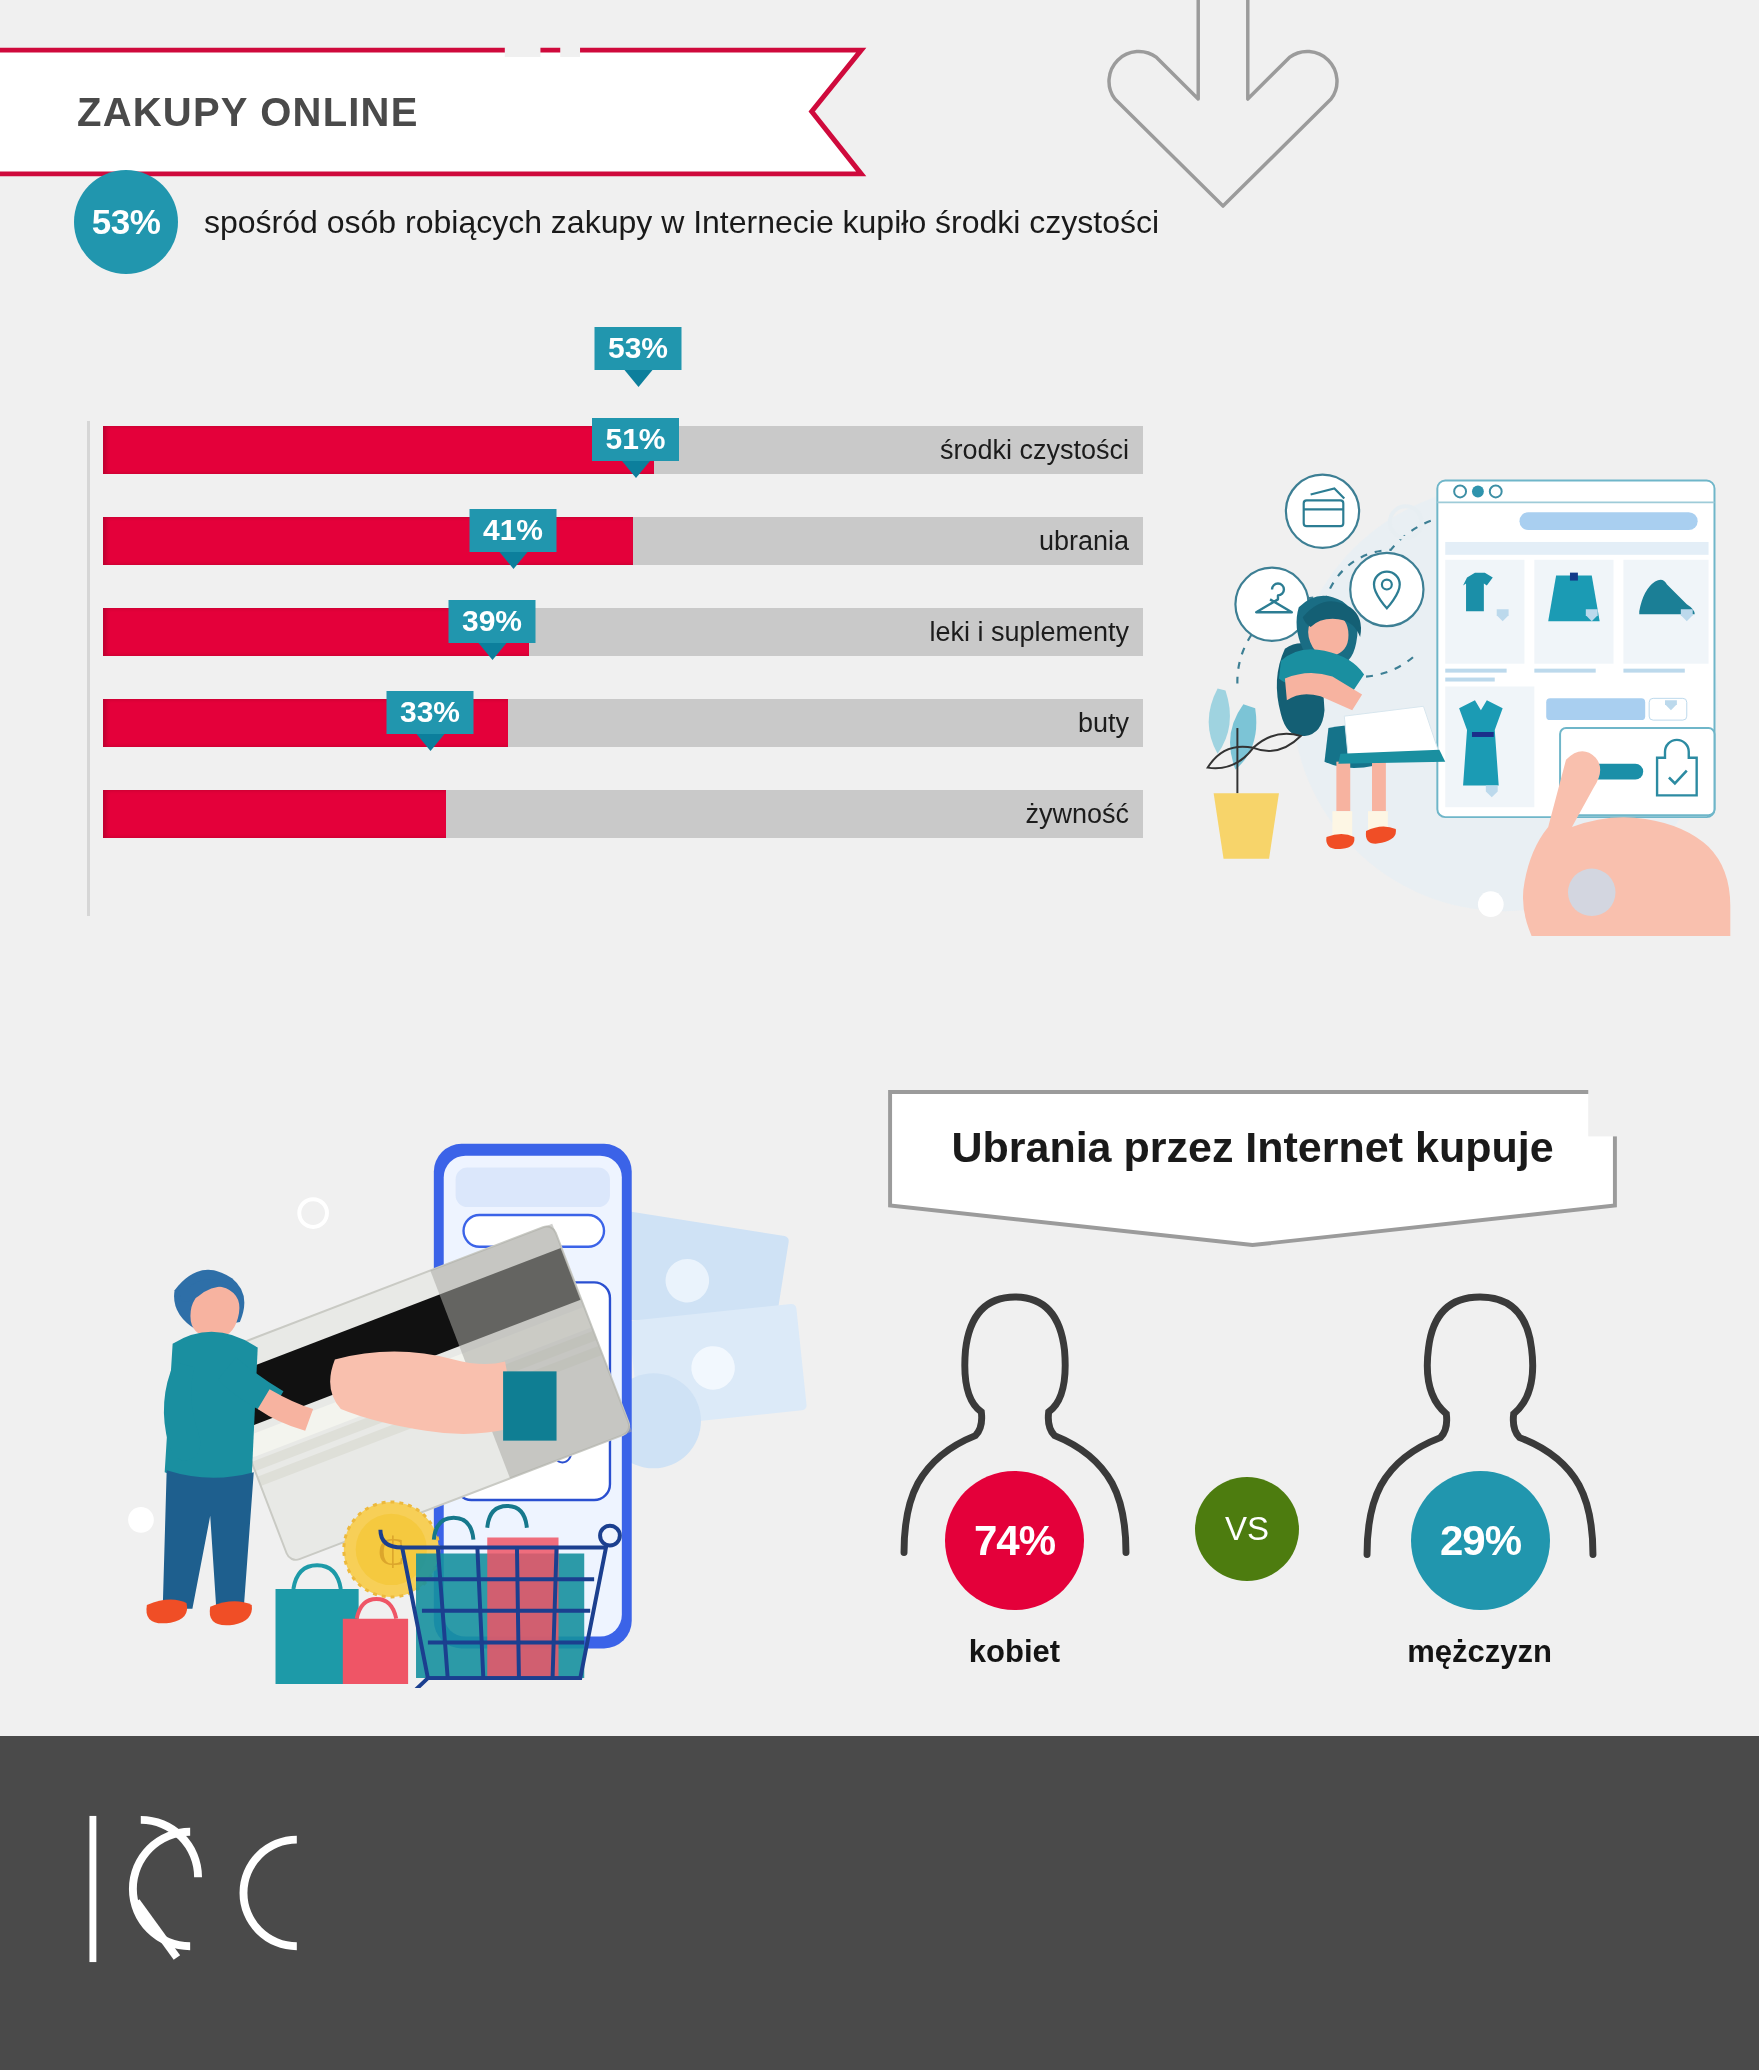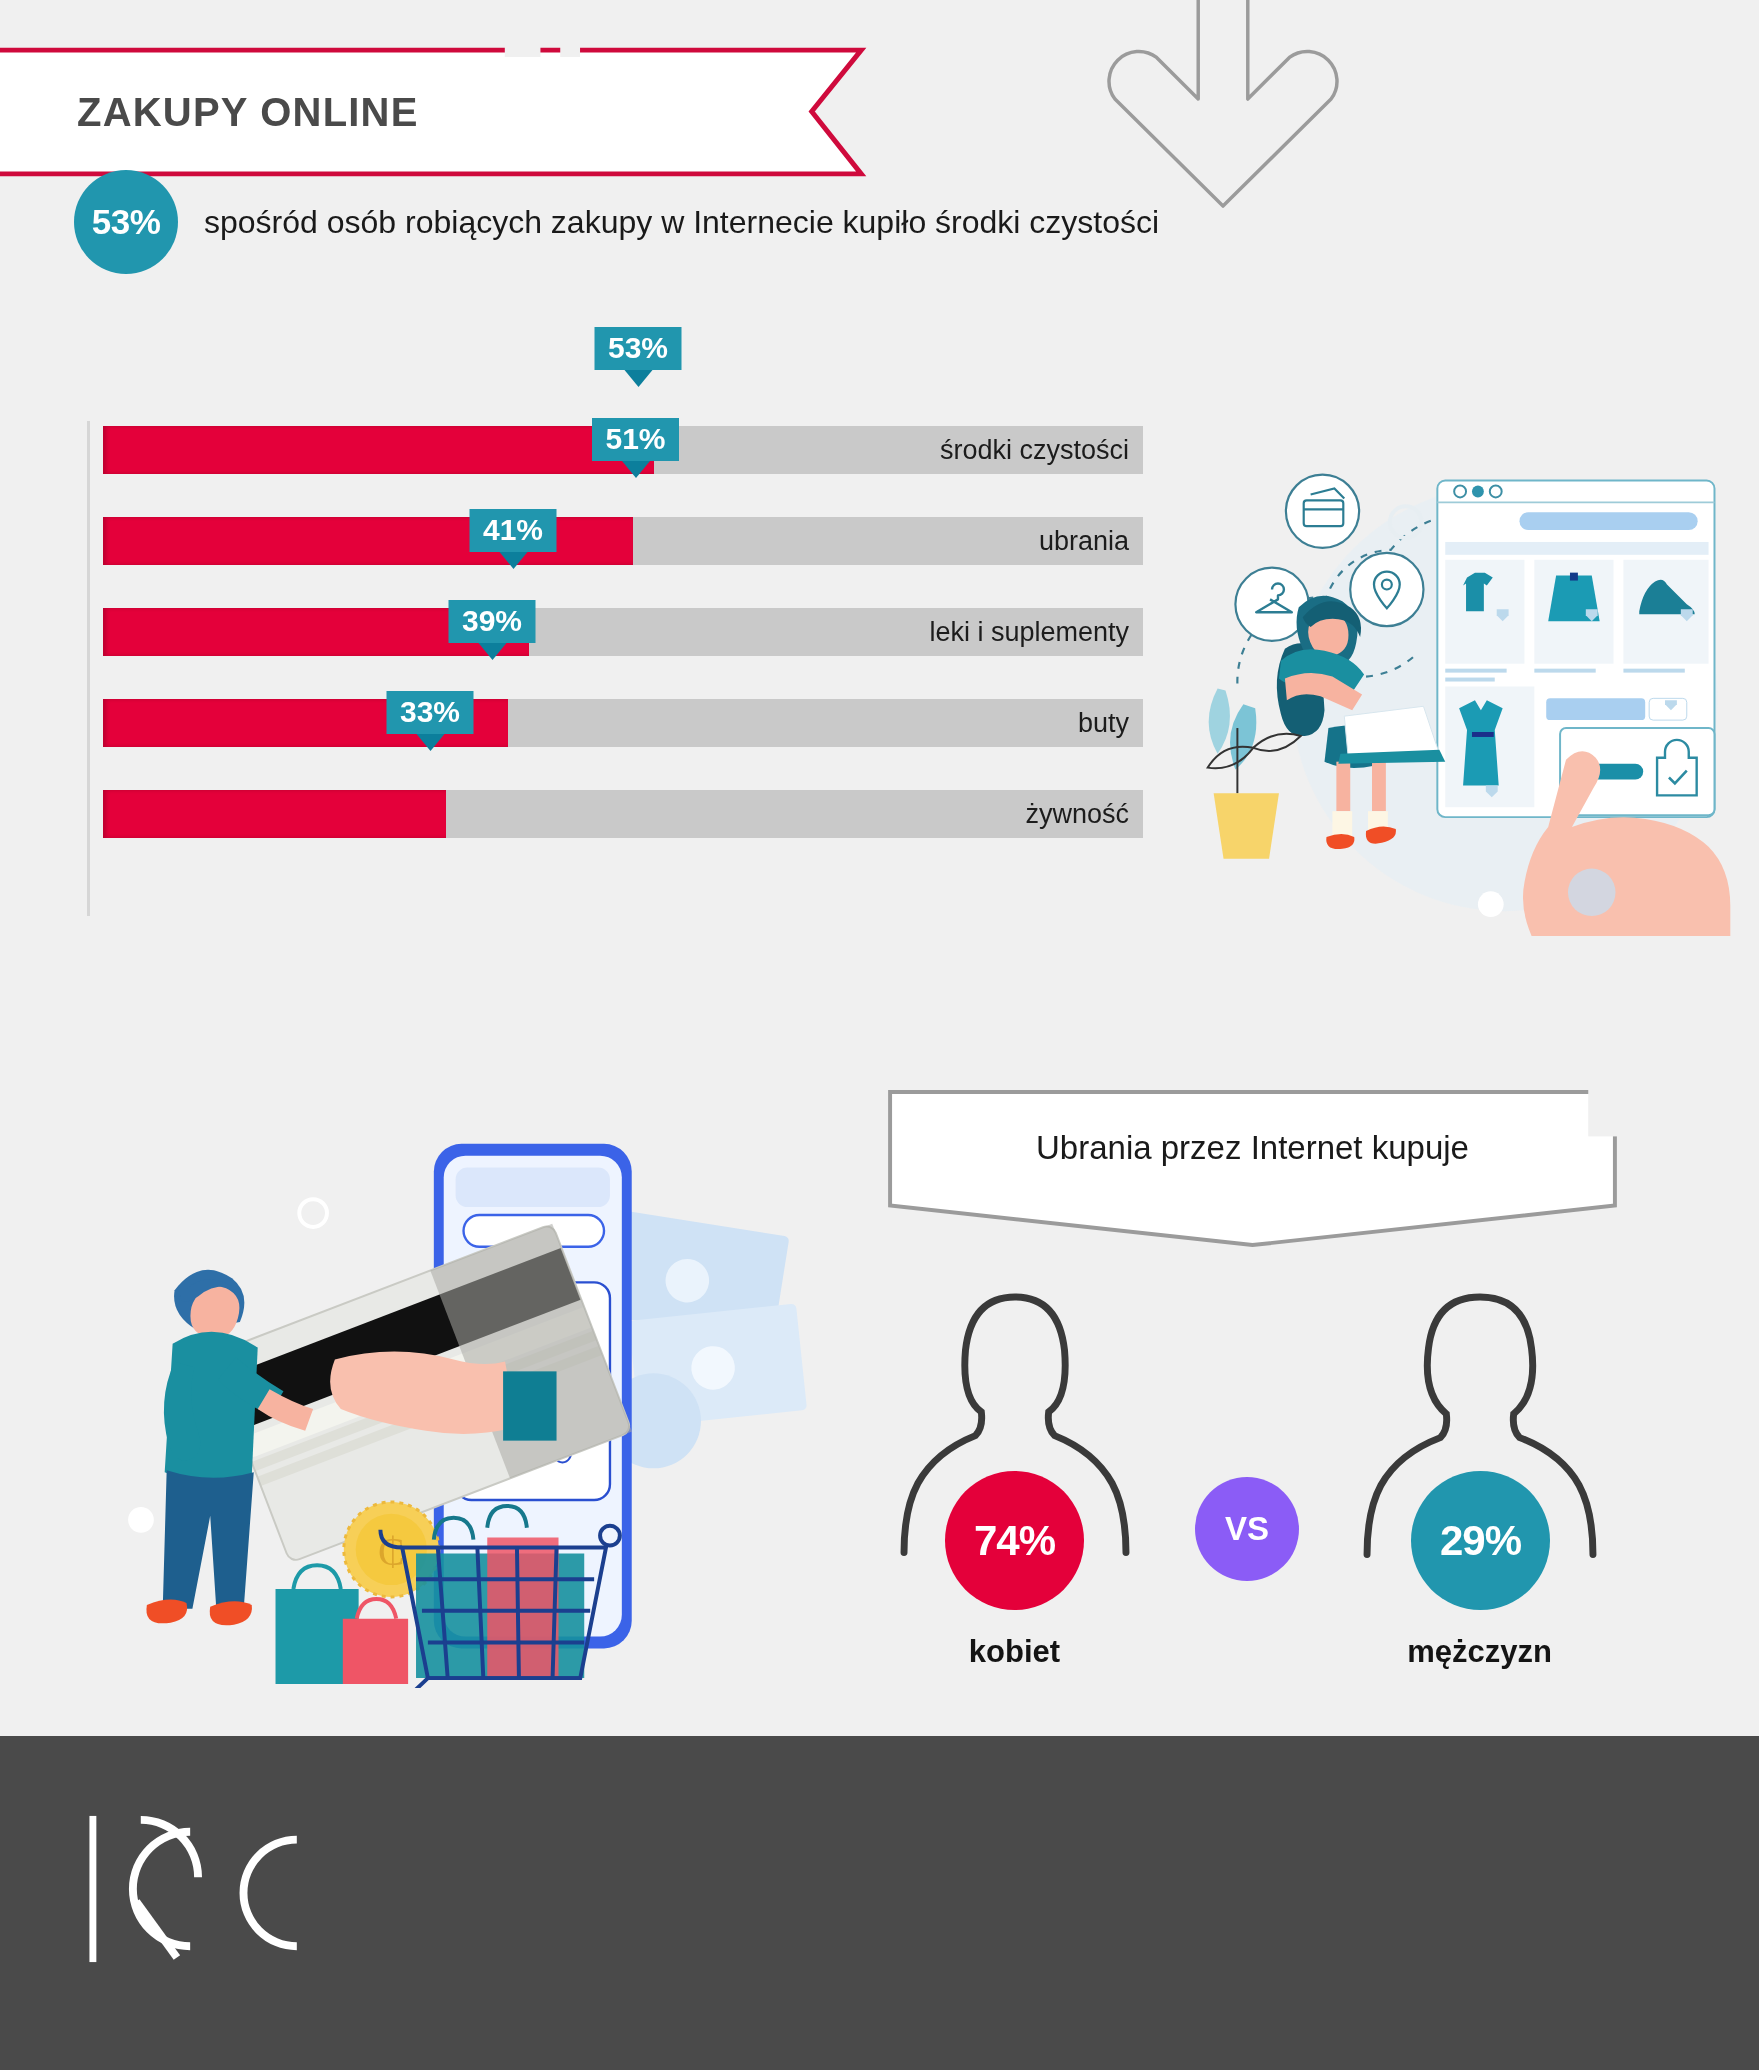--- a/index.html
+++ b/index.html
@@ -59,39 +59,39 @@
   
   .illu-right{position:absolute;left:1178px;top:431px;width:584px;height:505px;}
   
   .illu-left{position:absolute;left:119px;top:1124px;width:693px;height:564px;}
 
   
   .ribbon{position:absolute;left:886px;top:1089px;width:733px;height:158px;}
   .ribbon-text{
     position:absolute;left:886px;top:1089px;width:733px;height:117px;
     display:flex;align-items:center;justify-content:center;
-    font-size:33px;color:#1a1a1a;
+    font-size:43px;color:#1a1a1a;font-weight:bold;
   }
 
   
   .vs-wrap{position:absolute;left:871px;top:1287px;width:752px;height:416px;}
   .person{position:absolute;top:0;width:248px;height:327px;}
   .p-left{left:20px;}
   .p-right{left:485px;}
   .pct-circle{
     position:absolute;top:184px;width:139px;height:139px;border-radius:50%;
     display:flex;align-items:center;justify-content:center;
     font-size:42px;font-weight:bold;color:#ffffff;letter-spacing:-1px;
   }
   .pct-left{left:74px;background:#e4003a;}
   .pct-right{left:540px;background:#2196ae;}
   .vs-circle{
     position:absolute;left:324px;top:190px;width:104px;height:104px;border-radius:50%;
-    background:#8b5cf6;display:flex;align-items:center;justify-content:center;
-    color:#ffffff;font-size:33px;font-weight:700;
+    background:#4d7c0f;display:flex;align-items:center;justify-content:center;
+    color:#ffffff;font-size:33px;font-weight:400;
   }
   .vs-caption{
     position:absolute;top:347px;width:297px;text-align:center;
     font-size:31px;font-weight:bold;color:#141414;
   }
   .cap-left{left:-5px;}
   .cap-right{left:460px;}
 
   
   .footer{position:absolute;left:0;bottom:0;width:1759px;height:334px;background:#4a4a4a;}

